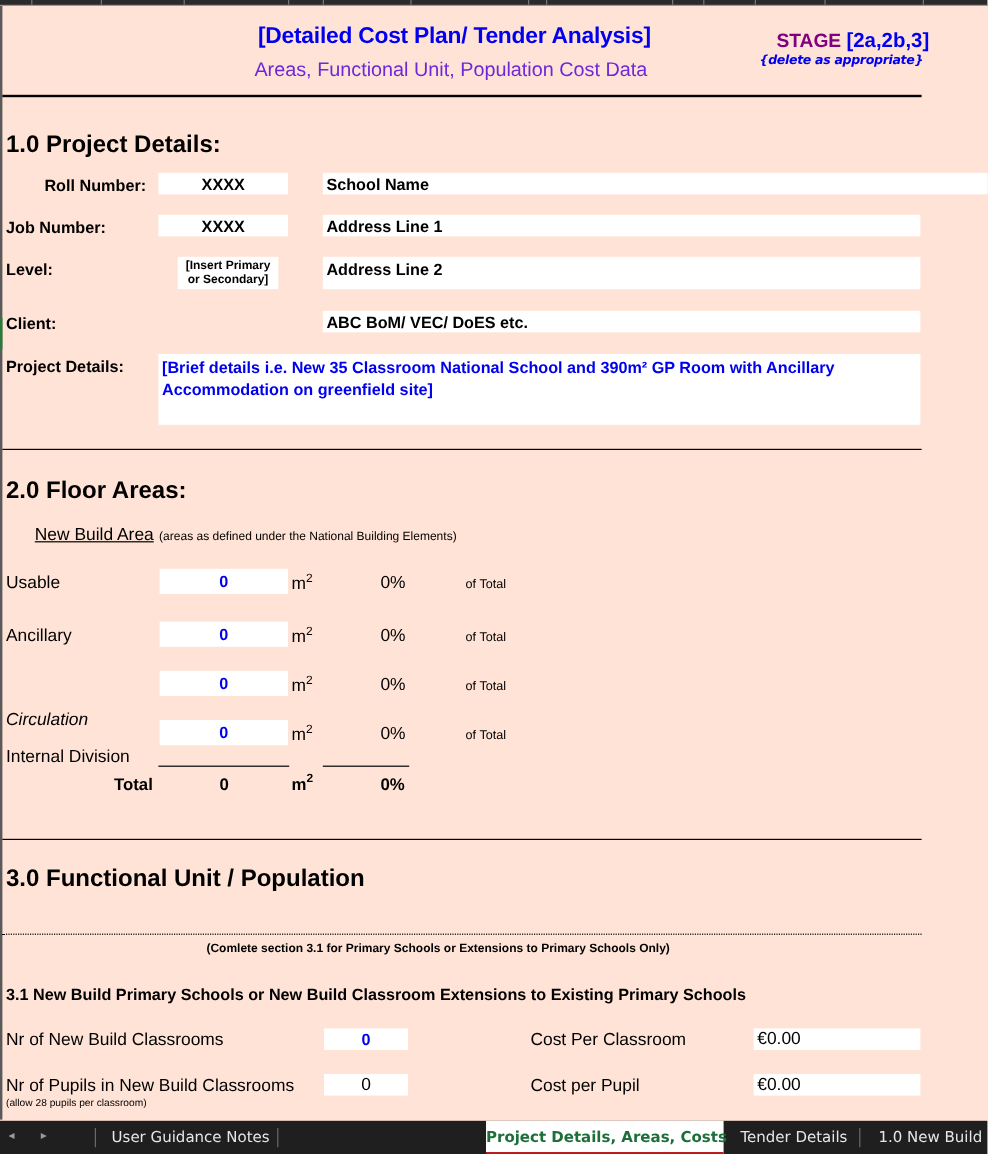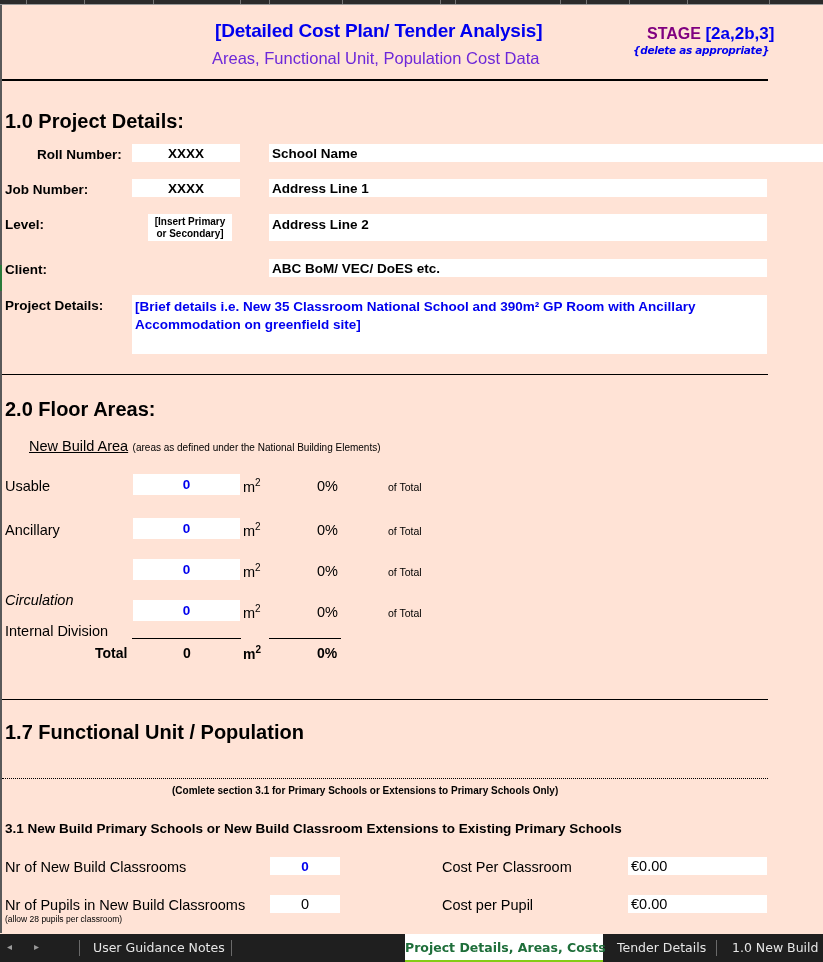--- a/index.html
+++ b/index.html
@@ -47,21 +47,21 @@
   .ofTotal { font-size: 10.5px; margin-left: 46px; }
   .underline { text-decoration: underline; }
   .note-small { font-size: 10px; }
   .tabbar {
     position: absolute; left: 0; top: 934px; width: 823px; height: 28px; background: #1f1f1f;
     font-family: "DejaVu Sans", sans-serif; font-size: 12.5px; color: #e6e6e6;
   }
   .tabbar .nav { position: absolute; top: 7px; font-size: 10px; color: #9a9a9a; }
   .tab { position: absolute; top: 0; height: 45px; line-height: 28px; white-space: nowrap; }
   .tab.active {
-    background: #ffffff; color: #1e6e3a; font-weight: bold; height: 26px; border-bottom: 2px solid #84cc16;
+    background: #ffffff; color: #1e6e3a; font-weight: bold; height: 26px; border-bottom: 2px solid #b91c1c;
     top: 0;
   }
   .tabsep { position: absolute; top: 6px; width: 1px; height: 16px; background: #6a6a6a; }
 </style>
 </head>
 <body>
 
 <div class="topbar">
   <div class="sep" style="left:26px"></div>
   <div class="sep" style="left:84px"></div>
@@ -140,21 +140,21 @@
 
 <div style="position:absolute; left:132px; top:638px; width:109px; height:1px; background:#000;"></div>
 <div style="position:absolute; left:269px; top:638px; width:72px; height:1px; background:#000;"></div>
 <div class="abs lbl" style="left:95px; top:645px; font-size:14px;">Total</div>
 <div class="abs lbl" style="left:183px; top:645px; font-size:14px;">0</div>
 <div class="abs lbl" style="left:243px; top:644px; font-size:14px;"><span>m</span><span class="sup">2</span></div>
 <div class="abs lbl" style="left:317px; top:645px; font-size:14px;">0%</div>
 
 <div class="rule-thin" style="top:699px"></div>
 
-<div class="abs h1" style="left:5px; top:721px;">1.7 Functional Unit / Population</div>
+<div class="abs h1" style="left:5px; top:721px;">3.0 Functional Unit / Population</div>
 <div class="rule-dotted" style="top:778px"></div>
 <div class="abs" style="left:172px; top:785px; font-size:10px; font-weight:bold;">(Comlete section 3.1 for Primary Schools or Extensions to Primary Schools Only)</div>
 <div class="abs" style="left:5px; top:821px; font-size:13.5px; font-weight:bold;">3.1  New Build Primary Schools or New Build Classroom Extensions to Existing Primary Schools</div>
 
 <div class="abs plain" style="left:5px; top:859px;">Nr of New Build Classrooms</div>
 <div class="box center blue" style="left:270px; top:857px; width:70px; height:18px;">0</div>
 <div class="abs plain" style="left:442px; top:859px;">Cost Per Classroom</div>
 <div class="box left plainval" style="left:628px; top:857px; width:139px; height:18px;">€0.00</div>
 
 <div class="abs plain" style="left:5px; top:897px;">Nr of Pupils in New Build Classrooms</div>

